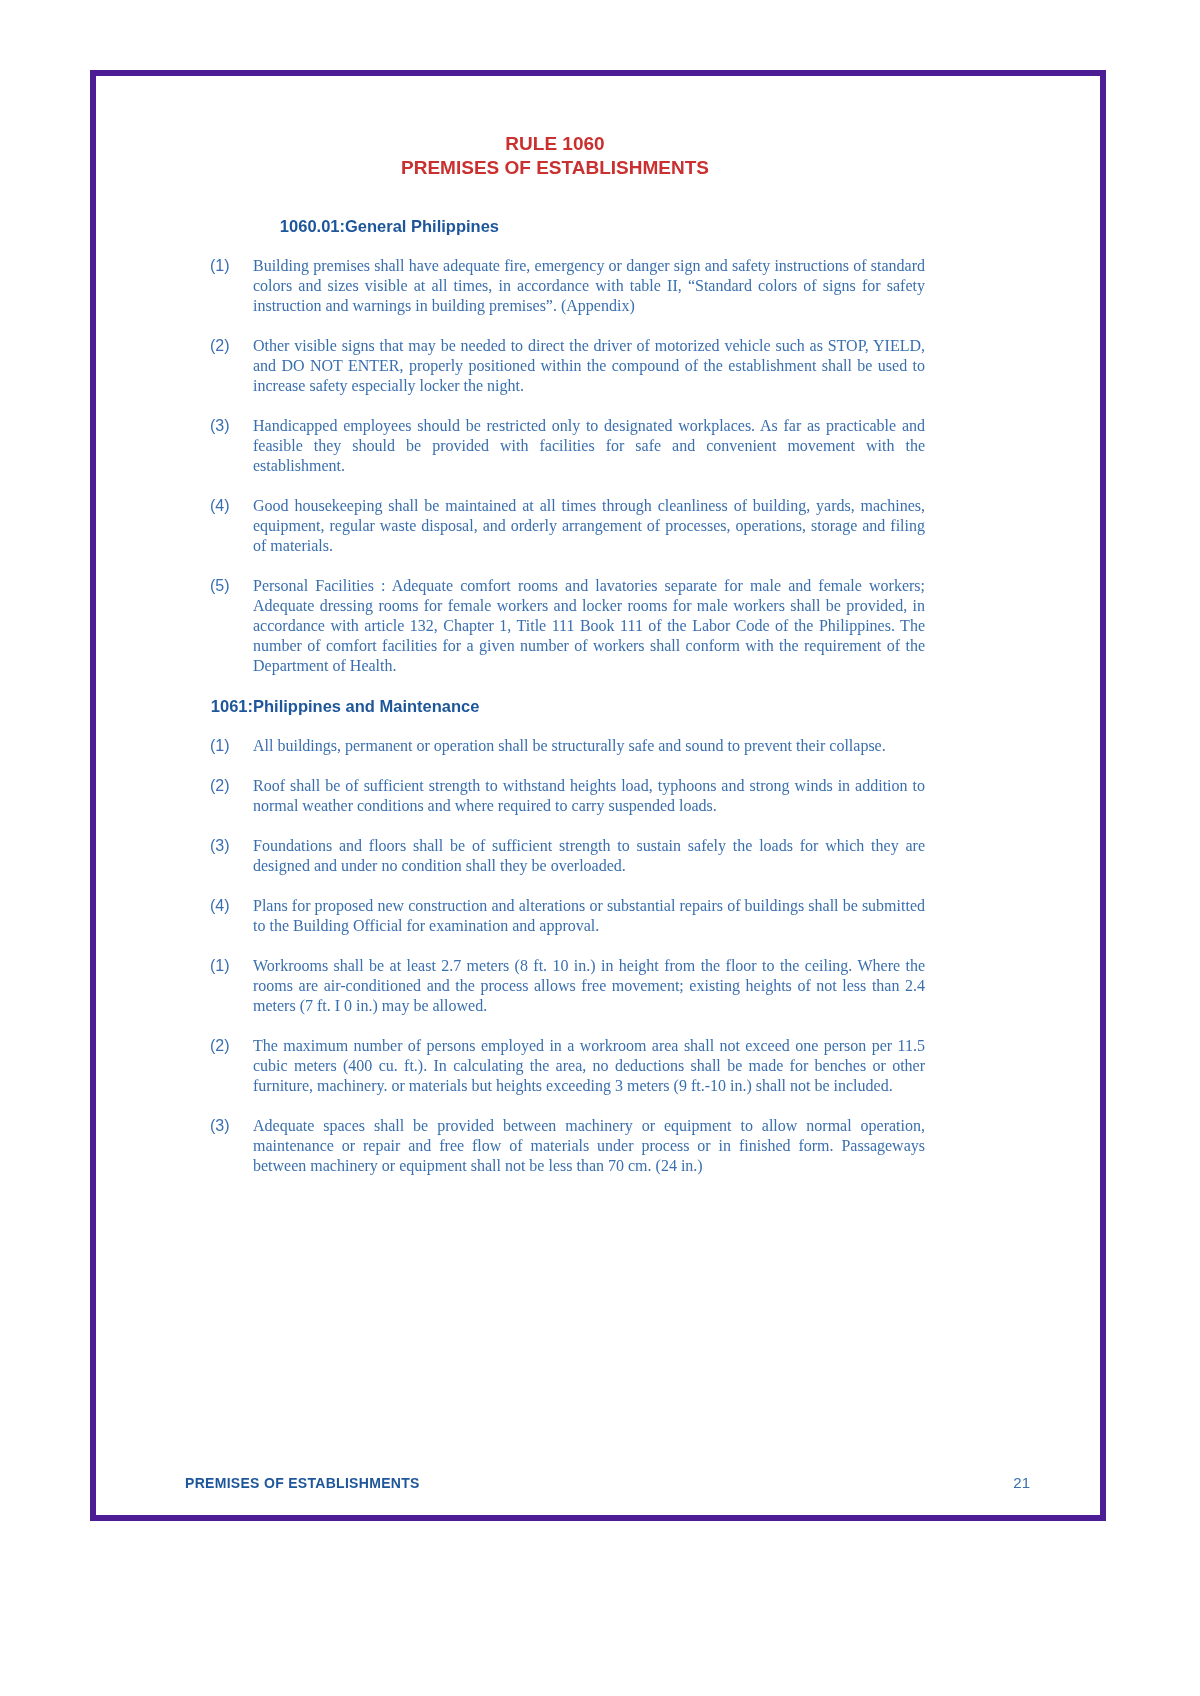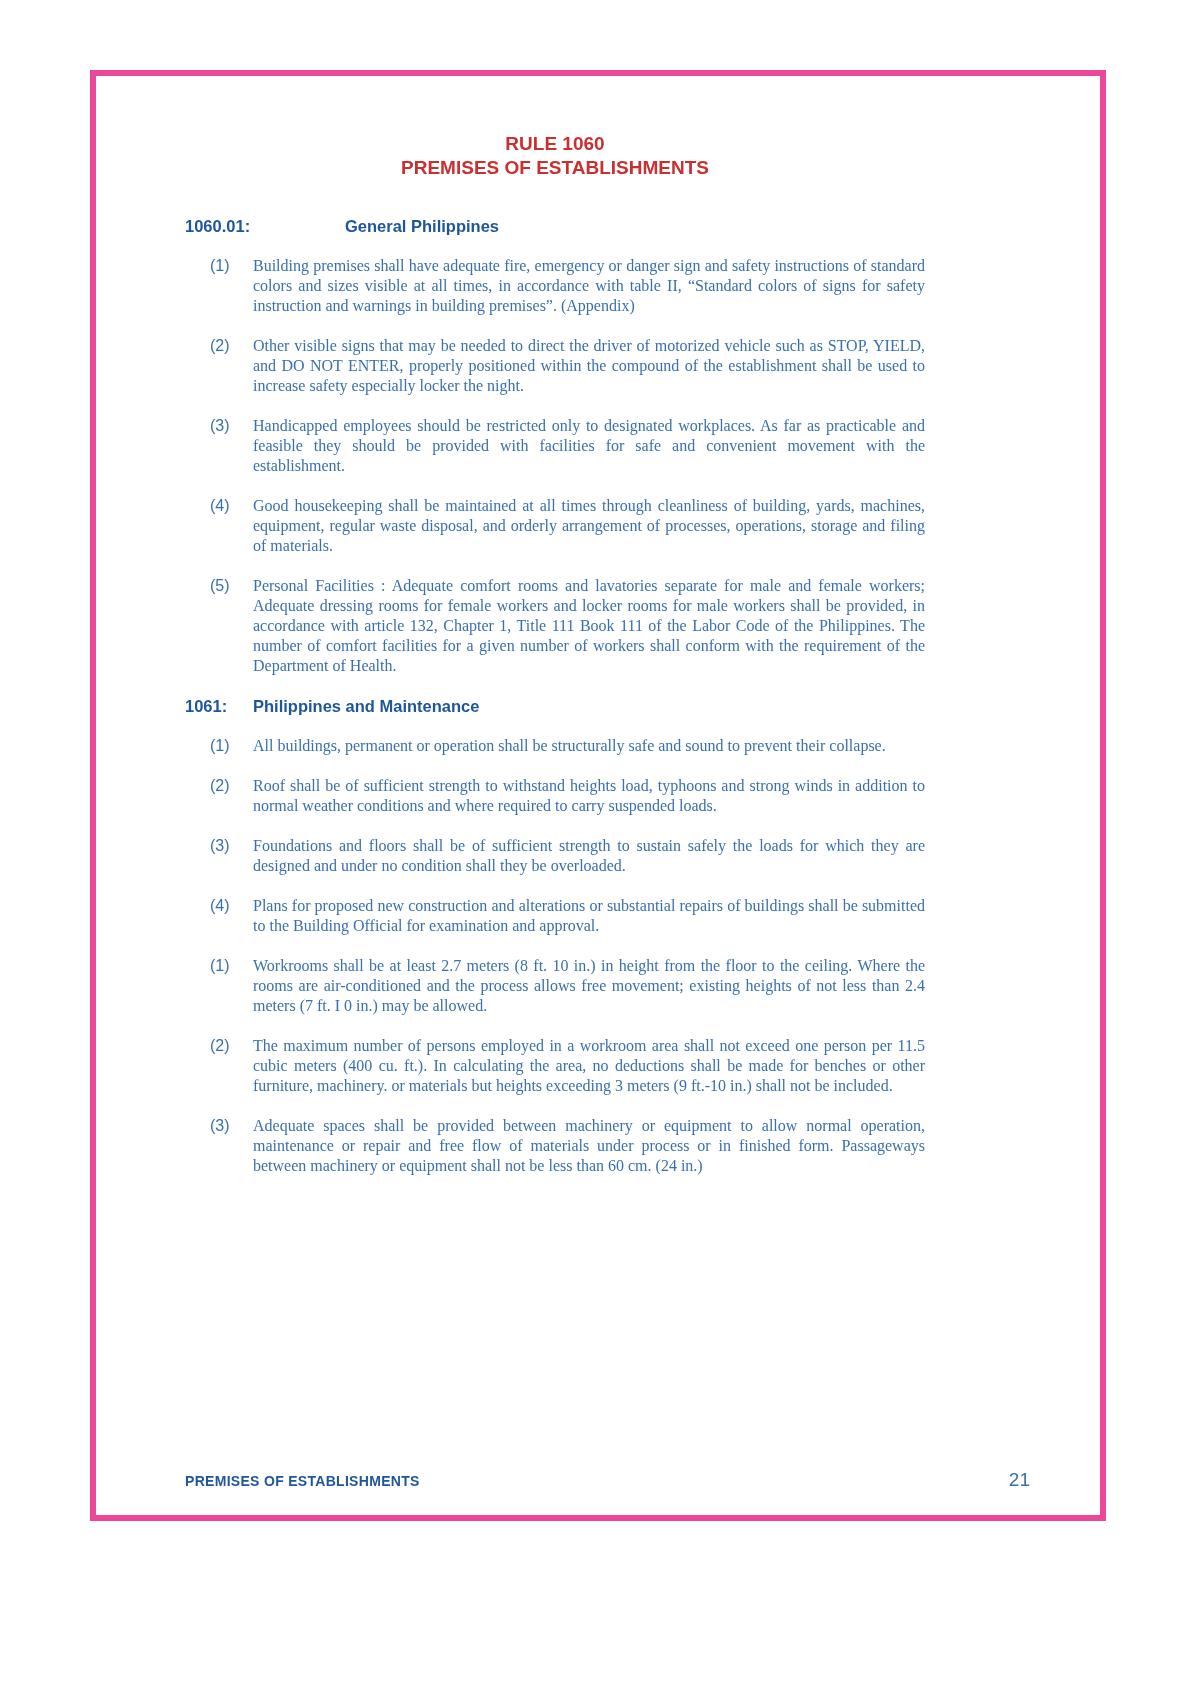--- a/index.html
+++ b/index.html
@@ -14,21 +14,21 @@
     height: 1696px;
     background: #ffffff;
     overflow: hidden;
   }
   .frame {
     position: absolute;
     left: 90px;
     top: 70px;
     width: 1016px;
     height: 1451px;
-    border: 6px solid #ec4899;
+    border: 6px solid #4c1d95;
     box-sizing: border-box;
     background: #ffffff;
   }
   .content {
     margin: 56px 0 0 89px;
     width: 740px;
     color: #3A6FAE;
     font-size: 16px;
     line-height: 20px;
   }
@@ -41,21 +41,21 @@
     margin: 0 0 36px 0;
   }
   .sec-head {
     display: flex;
     color: #1E569B;
     font-weight: bold;
     font-size: 16.5px;
     line-height: 20px;
     margin: 20px 0;
   }
-  .sec-num { flex: none; width: 68px; }
+  .sec-num { flex: none; width: 68px; text-align: right; }
   .sec-num.wide { width: 160px; }
   .item {
     display: flex;
     margin: 0 0 20px 0;
   }
   .item .num {
     flex: none;
     width: 68px;
     padding-left: 25px;
     box-sizing: border-box;
@@ -76,21 +76,21 @@
     align-items: baseline;
   }
   .footer .label {
     color: #1E569B;
     font-weight: bold;
     font-size: 14px;
     letter-spacing: 0.3px;
   }
   .footer .pagenum {
     color: #3A6FAE;
-    font-size: 19px;
+    font-size: 15px;
   }
 </style>
 </head>
 <body>
 
 <div class="canvas">
   <div class="frame">
     <div class="content">
 
       <div class="doc-title">
@@ -147,21 +147,21 @@
       <div class="item">
         <span class="num">(1)</span>
         <p class="text">Workrooms shall be at least 2.7 meters (8 ft. 10 in.) in height from the floor to the ceiling. Where the rooms are air-conditioned and the process allows free movement; existing heights of not less than 2.4 meters (7 ft. I 0 in.) may be allowed.</p>
       </div>
       <div class="item">
         <span class="num">(2)</span>
         <p class="text">The maximum number of persons employed in a workroom area shall not exceed one person per 11.5 cubic meters (400 cu. ft.). In calculating the area, no deductions shall be made for benches or other furniture, machinery. or materials but heights exceeding 3 meters (9 ft.-10 in.) shall not be included.</p>
       </div>
       <div class="item">
         <span class="num">(3)</span>
-        <p class="text">Adequate spaces shall be provided between machinery or equipment to allow normal operation,  maintenance or repair and free flow of materials under process or in  finished form. Passageways between machinery or equipment shall not be less than 60 cm. (24 in.)</p>
+        <p class="text">Adequate spaces shall be provided between machinery or equipment to allow normal operation,  maintenance or repair and free flow of materials under process or in  finished form. Passageways between machinery or equipment shall not be less than 70 cm. (24 in.)</p>
       </div>
 
     </div>
 
     <div class="footer">
       <span class="label">PREMISES OF ESTABLISHMENTS</span>
       <span class="pagenum">21</span>
     </div>
   </div>
 </div>

